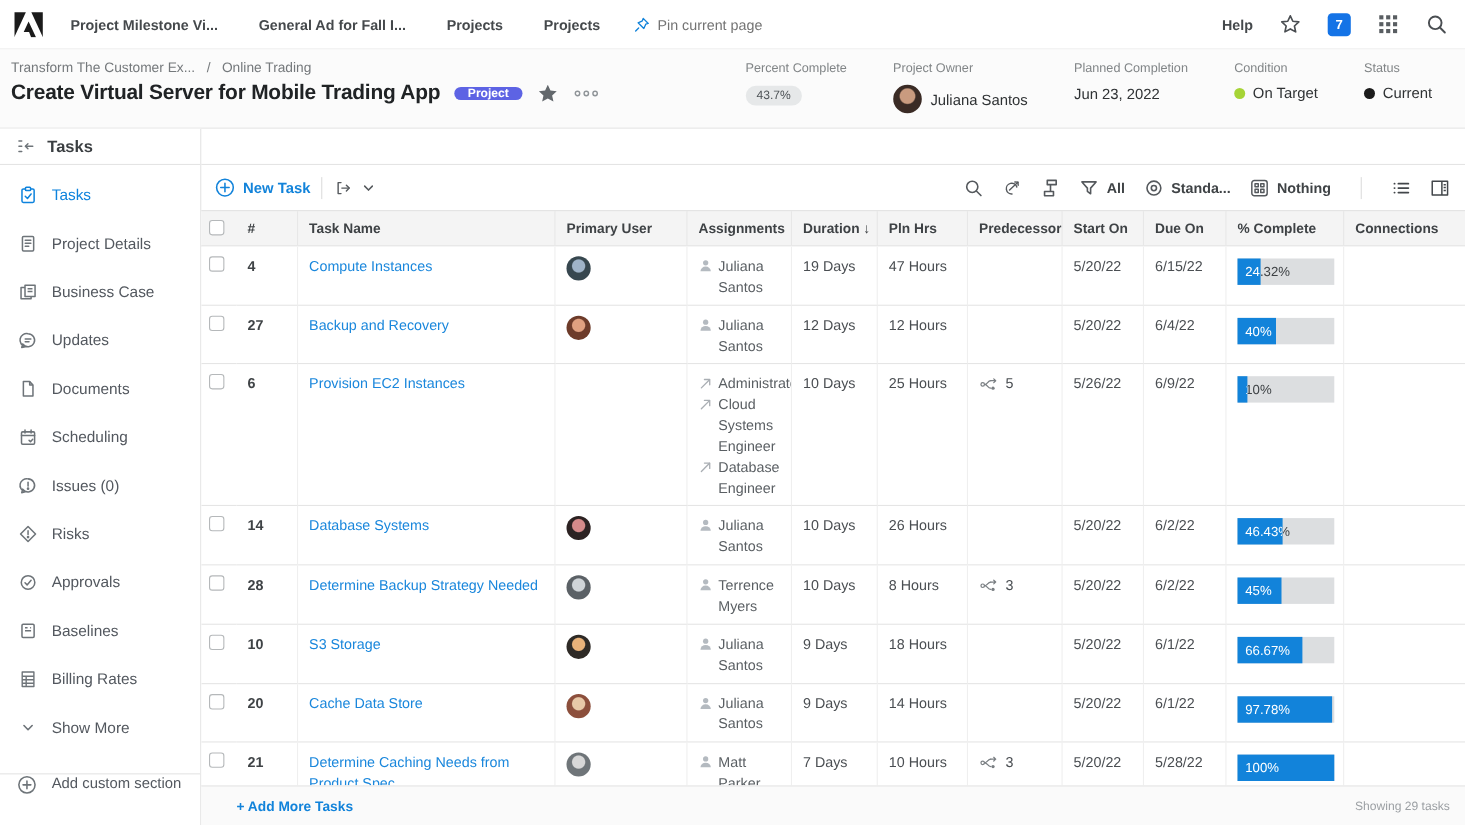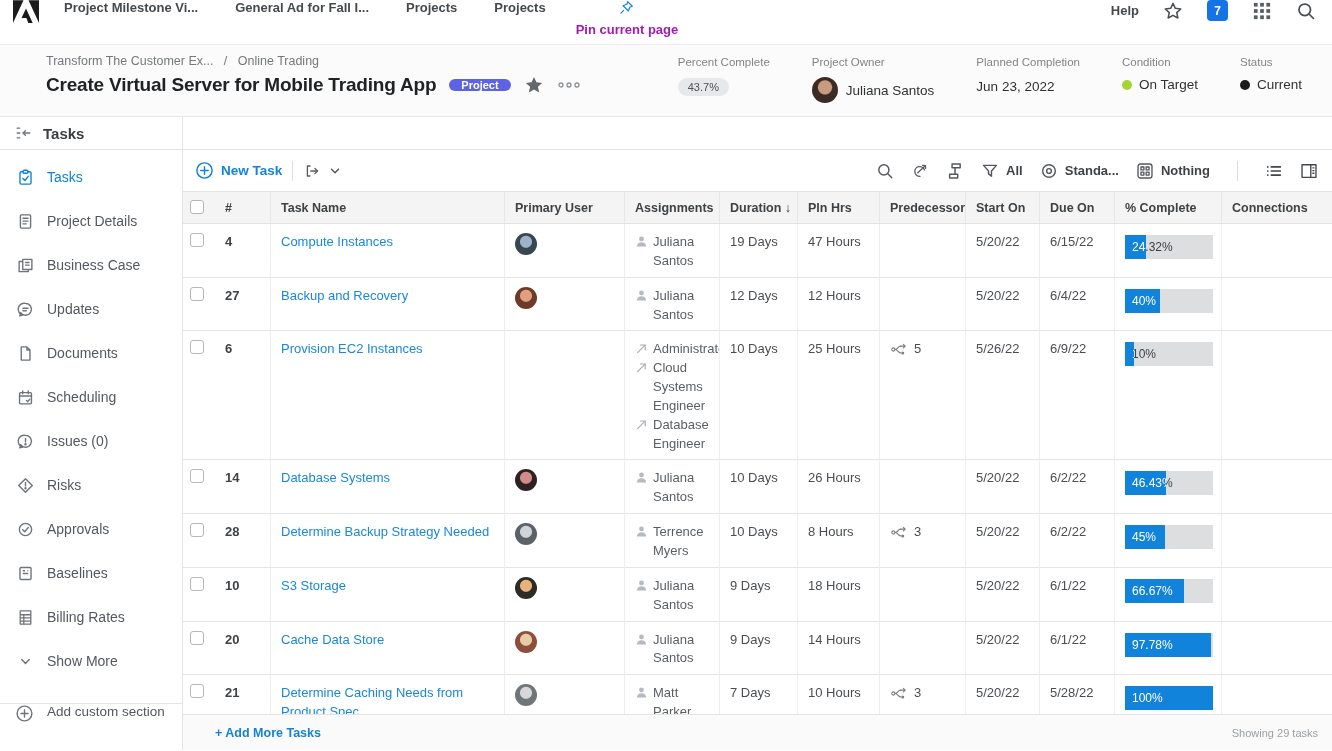--- a/index.html
+++ b/index.html
@@ -5,35 +5,35 @@
   * { box-sizing: border-box; }
   html,body { margin:0; padding:0; }
   body {
     width:1332px; height:751px; overflow:hidden;
     font-family:"Liberation Sans", sans-serif;
     background:#fff; color:#333;
   }
   .ic svg { display:block; width:16px; height:16px; }
 
   
-  .topbar { height:45px; display:flex; align-items:flex-start; background:#fff; border-bottom:1px solid #ececec; padding-right:16px; }
+  .topbar { height:45px; display:flex; align-items:center; background:#fff; border-bottom:1px solid #ececec; padding-right:16px; }
   .logo { width:52px; display:flex; justify-content:center; align-items:center; cursor:pointer; }
   .logo svg { width:26px; height:23px; }
   .tabs { display:flex; gap:37px; margin-left:12px; }
   .tab { font-size:13px; font-weight:700; color:#45494c; white-space:nowrap; cursor:pointer; }
-  .pin { display:flex; align-items:center; gap:7px; color:#a21caf; font-size:13px; font-weight:700; margin-left:30px; cursor:pointer;flex-direction:column; }
+  .pin { display:flex; align-items:center; gap:7px; color:#737373; font-size:13px; font-weight:400; margin-left:30px; cursor:pointer; }
   .pin .ic svg { width:15px; height:15px; }
   .top-right { margin-left:auto; display:flex; align-items:center; gap:24px; }
   .help { font-size:13px; font-weight:700; color:#45494c; cursor:pointer; }
   .tbicon svg { width:20px; height:20px; }
   .notif { background:#1473e6; color:#fff; font-size:12px; font-weight:700; width:21px; height:21px; border-radius:4px; display:flex; align-items:center; justify-content:center; cursor:pointer; }
 
   
   .proj-header { height:72px; background:#fbfbfb; border-bottom:1px solid #e7e7e7; display:flex; justify-content:space-between; padding:0 30px 0 10px; }
-  .ph-left { padding-top:9px;margin-left:36px; }
+  .ph-left { padding-top:9px; }
   .crumbs { font-size:12.5px; color:#75797c; margin-bottom:6px; }
   .crumb { cursor:pointer; }
   .title-row { display:flex; align-items:center; gap:13px; }
   .page-title { font-size:19px; font-weight:700; margin:0; color:#202325; letter-spacing:-0.2px; }
   .badge { background:#5d63e4; color:#fff; font-size:11px; font-weight:700; padding:0 12px; border-radius:12px; }
   .title-star svg { width:20px; height:20px; }
   .kebab svg { width:24px; height:16px; }
   .fields { display:flex; gap:42px; padding-top:11px; }
   .flabel { font-size:11.5px; color:#818587; margin-bottom:9px; white-space:nowrap; }
   .fval { font-size:13.5px; color:#2f3234; white-space:nowrap; }

